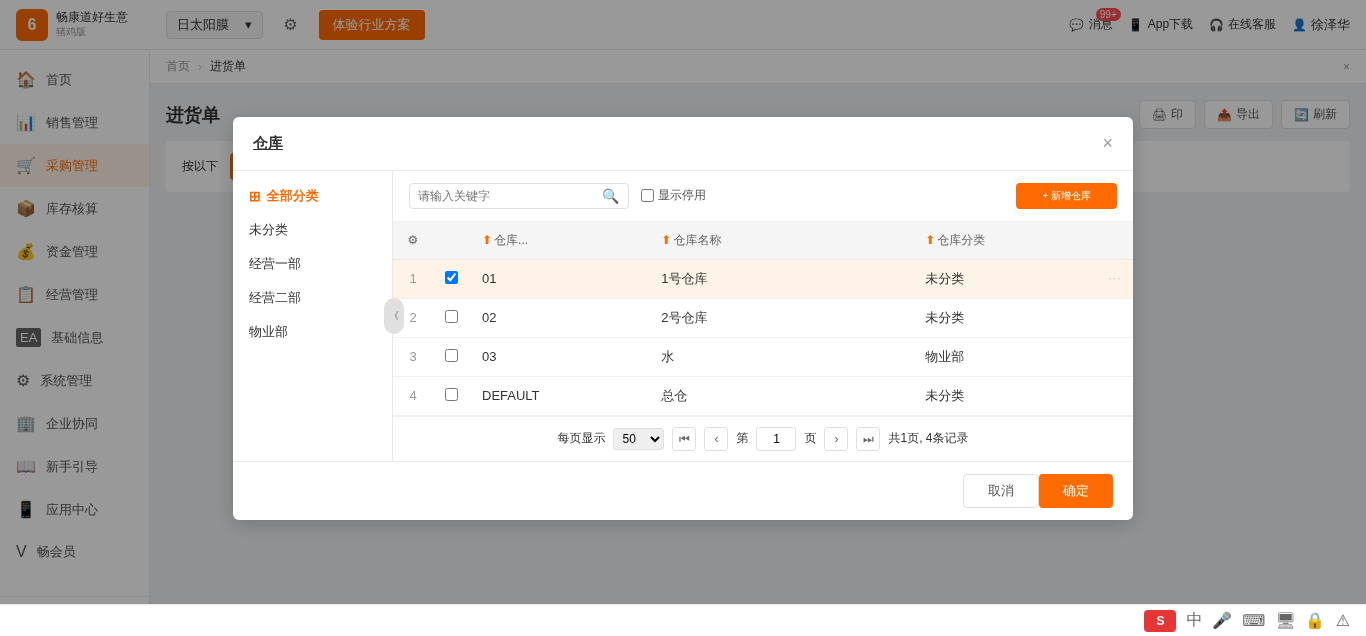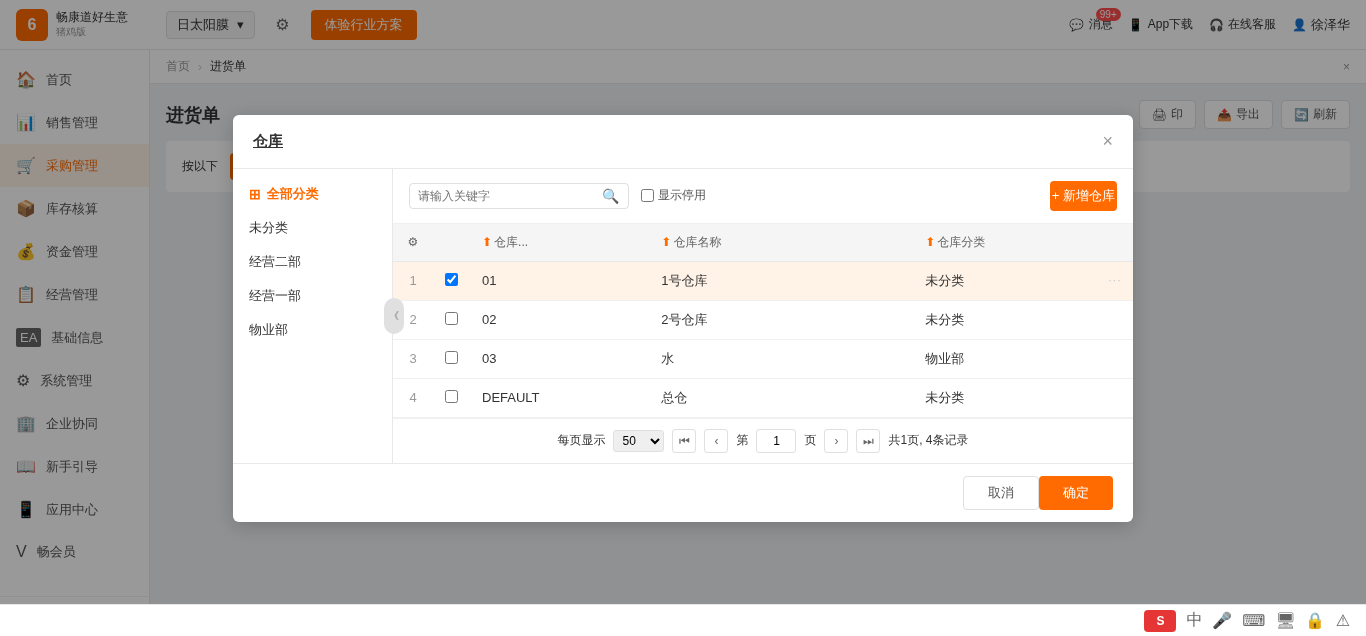--- a/index.html
+++ b/index.html
@@ -31,21 +31,21 @@
     }
     .logo-text { font-size: 12px; color: #333; line-height: 1.3; }
     .logo-sub { font-size: 10px; color: #999; }
     .header-middle {
       flex: 1;
       display: flex;
       align-items: center;
       gap: 12px;
     }
     .store-selector {
-      display: flex; align-items: center; gap: 8px;
+      display: flex; align-items: center; gap: 16px;
       background: #f5f5f5; border: 1px solid #e0e0e0;
       border-radius: 4px; padding: 4px 10px; cursor: pointer;
       font-size: 13px;
     }
     .settings-btn {
       width: 32px; height: 32px;
       display: flex; align-items: center; justify-content: center;
       cursor: pointer; color: #666; font-size: 16px;
     }
     .trial-btn {
@@ -223,21 +223,21 @@
     }
     .search-box .search-icon-inner { color: #999; font-size: 14px; }
     .show-disabled {
       display: flex; align-items: center; gap: 4px; font-size: 12px; color: #555;
     }
     .show-disabled input[type=checkbox] { margin: 0; }
     .add-warehouse-btn {
       margin-left: auto;
       background: #ff6b00; color: #fff;
       border: none; border-radius: 4px;
-      padding: 6px 2px; cursor: pointer; font-size: 13px;
+      padding: 6px 26px; cursor: pointer; font-size: 10px;
     }
 
     
     .modal-table {
       flex: 1; overflow-y: auto;
     }
     table {
       width: 100%; border-collapse: collapse;
     }
     thead tr { background: #f5f5f5; }
@@ -450,24 +450,24 @@
 
       <div class="cat-sidebar">
         <div class="cat-item active">
           <span class="cat-icon">⊞</span>
           <span>全部分类</span>
         </div>
         <div class="cat-item">
           <span>未分类</span>
         </div>
         <div class="cat-item">
+          <span>经营一部</span>
+        </div>
+        <div class="cat-item">
           <span>经营二部</span>
-        </div>
-        <div class="cat-item">
-          <span>经营一部</span>
         </div>
         <div class="cat-item">
           <span>物业部</span>
         </div>
         <div class="cat-collapse-btn">《</div>
       </div>
 
       <div class="modal-main">
 
         <div class="modal-toolbar">

